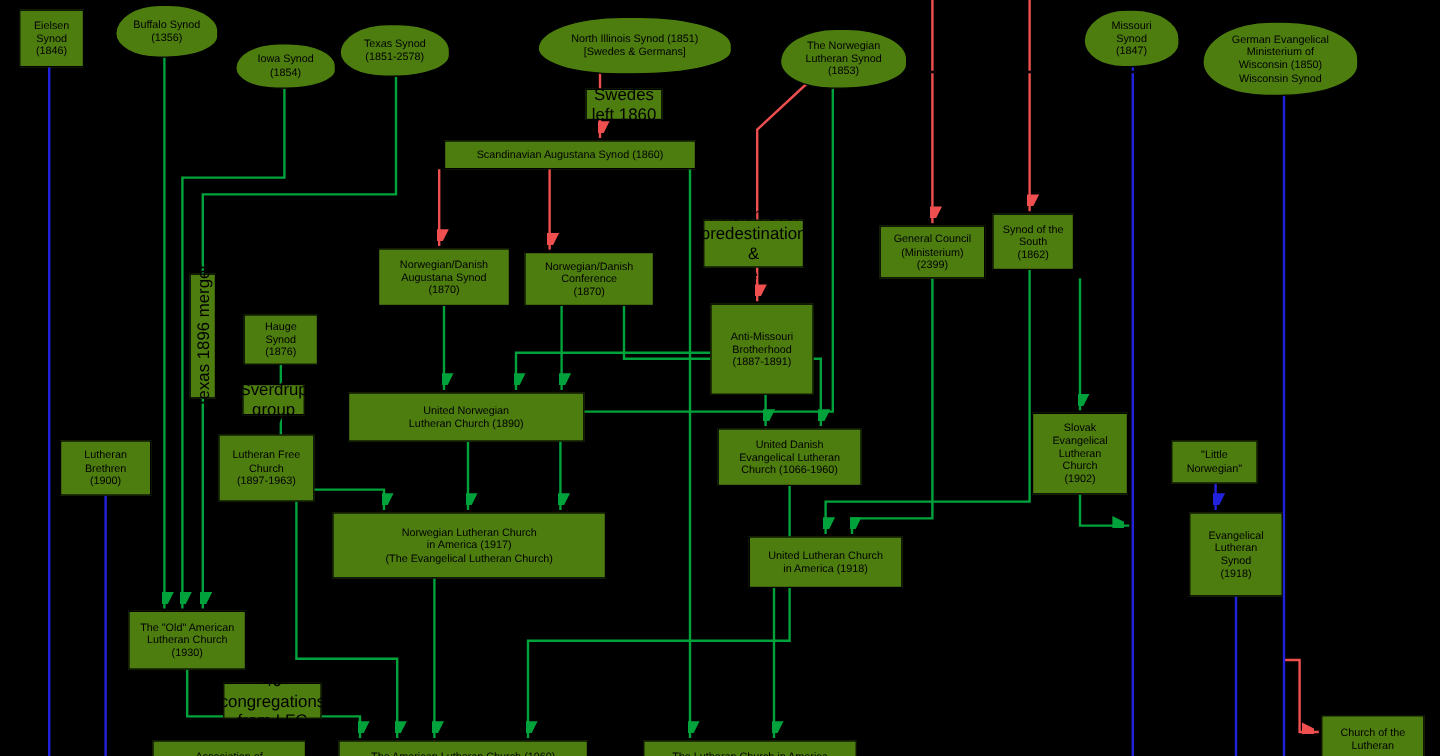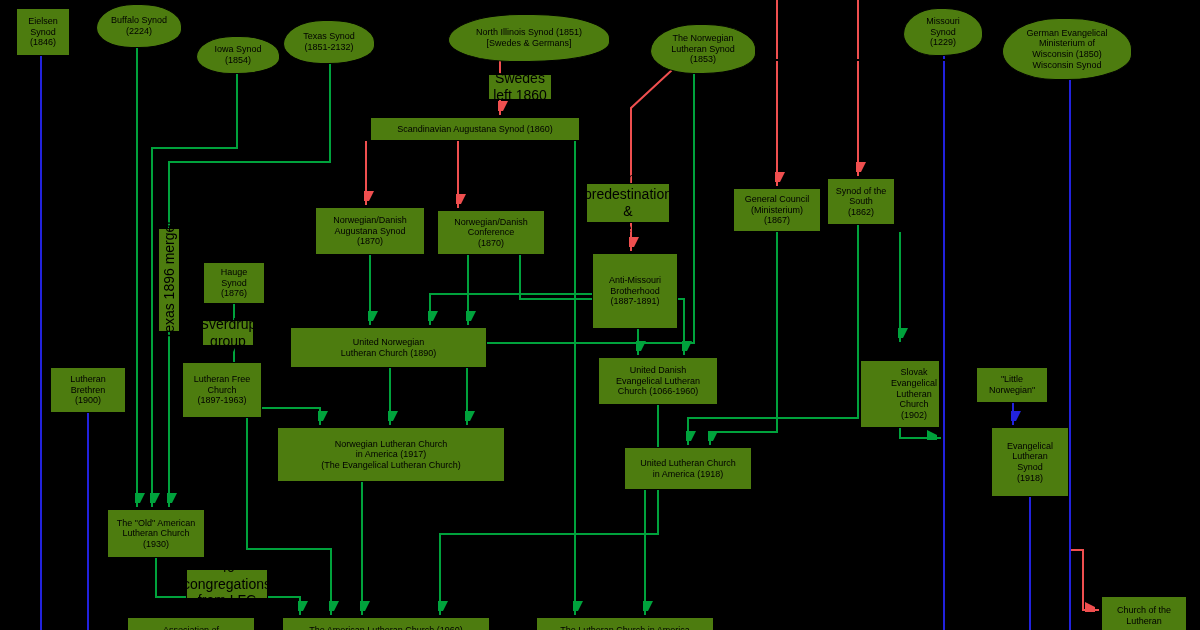--- a/index.html
+++ b/index.html
@@ -100,43 +100,43 @@
       <polyline points="240,0 240,42" fill="none" stroke="#000000" stroke-width="2"></polyline>
     </svg>
   <div id="nodes">
       <div class="node " style="left: 16px; top: 8px; width: 54px; height: 48px;">
         <span>Eielsen
 Synod
 (1846)</span>
       </div>
       <div class="node cloud " style="left: 96px; top: 4px; width: 86px; height: 44px;">
         <span>Buffalo Synod
-(2224)</span>
+(1356)</span>
       </div>
       <div class="node cloud " style="left: 196px; top: 36px; width: 84px; height: 38px;">
         <span>Iowa Synod
 (1854)</span>
       </div>
       <div class="node cloud " style="left: 283px; top: 20px; width: 92px; height: 44px;">
         <span>Texas Synod
-(1851-2132)</span>
+(1851-2578)</span>
       </div>
       <div class="node cloud " style="left: 448px; top: 14px; width: 162px; height: 48px;">
         <span>North Illinois Synod (1851)
 [Swedes &amp; Germans]</span>
       </div>
       <div class="node cloud " style="left: 650px; top: 24px; width: 106px; height: 50px;">
         <span>The Norwegian
 Lutheran Synod
 (1853)</span>
       </div>
       <div class="node cloud " style="left: 903px; top: 8px; width: 80px; height: 48px;">
         <span>Missouri
 Synod
-(1229)</span>
+(1847)</span>
       </div>
       <div class="node cloud " style="left: 1002px; top: 18px; width: 130px; height: 62px;">
         <span>German Evangelical
 Ministerium of
 Wisconsin (1850)
 Wisconsin Synod</span>
       </div>
       <div class="node small" style="left: 488px; top: 74px; width: 64px; height: 26px;">
         <span>Swedes
 left 1860</span>
@@ -155,21 +155,21 @@
 (1870)</span>
       </div>
       <div class="node small" style="left: 586px; top: 183px; width: 84px; height: 40px;">
         <span>division over
 predestination &amp;
 conversion</span>
       </div>
       <div class="node " style="left: 733px; top: 188px; width: 88px; height: 44px;">
         <span>General Council
 (Ministerium)
-(1867)</span>
+(2399)</span>
       </div>
       <div class="node " style="left: 827px; top: 178px; width: 68px; height: 47px;">
         <span>Synod of the
 South
 (1862)</span>
       </div>
       <div class="node " style="left: 203px; top: 262px; width: 62px; height: 42px;">
         <span>Hauge
 Synod
 (1876)</span>
@@ -198,21 +198,21 @@
       <div class="node " style="left: 182px; top: 362px; width: 80px; height: 56px;">
         <span>Lutheran Free
 Church
 (1897-1963)</span>
       </div>
       <div class="node " style="left: 598px; top: 357px; width: 120px; height: 48px;">
         <span>United Danish
 Evangelical Lutheran
 Church (1066-1960)</span>
       </div>
-      <div class="node " style="left: 860px; top: 360px; width: 80px; height: 68px; justify-content: flex-end;">
+      <div class="node " style="left: 860px; top: 344px; width: 80px; height: 68px;">
         <span>Slovak
 Evangelical
 Lutheran
 Church
 (1902)</span>
       </div>
       <div class="node " style="left: 976px; top: 367px; width: 72px; height: 36px;">
         <span>"Little
 Norwegian"</span>
       </div>

